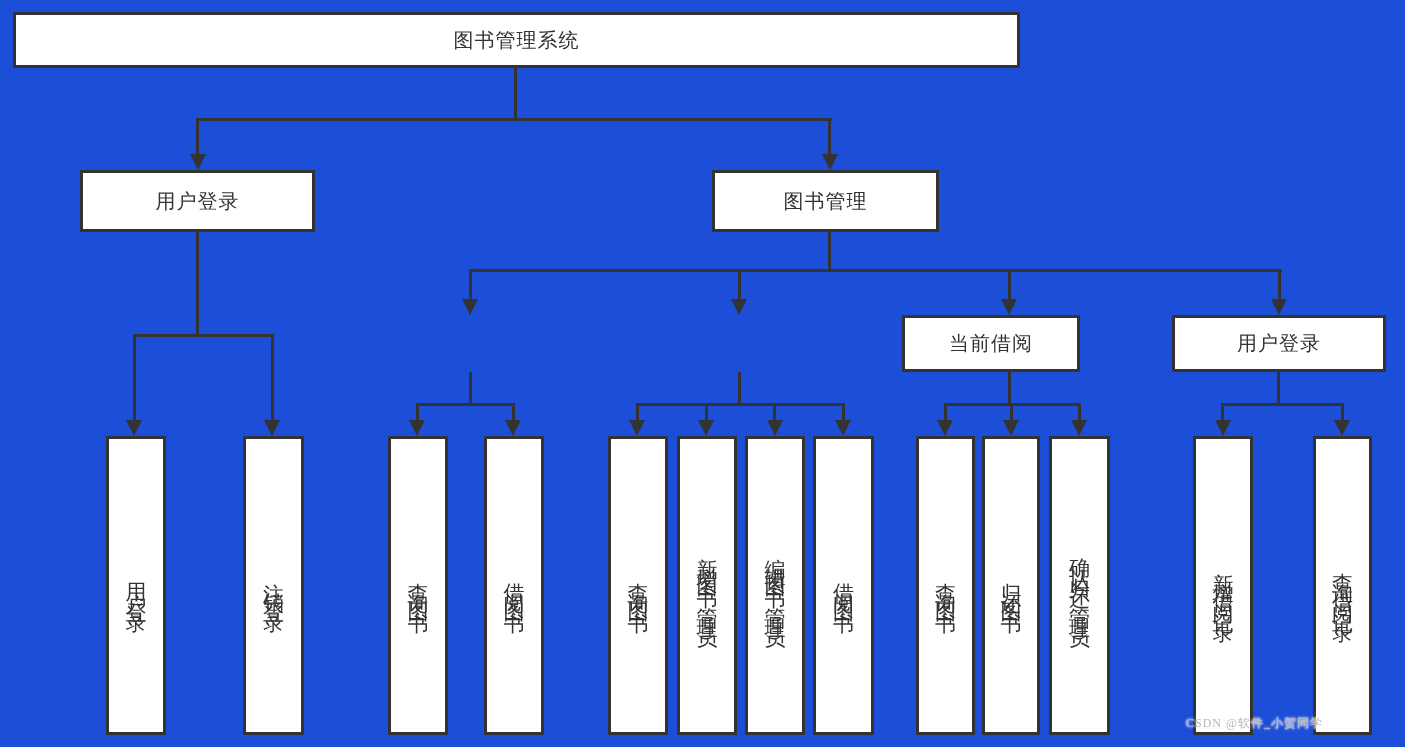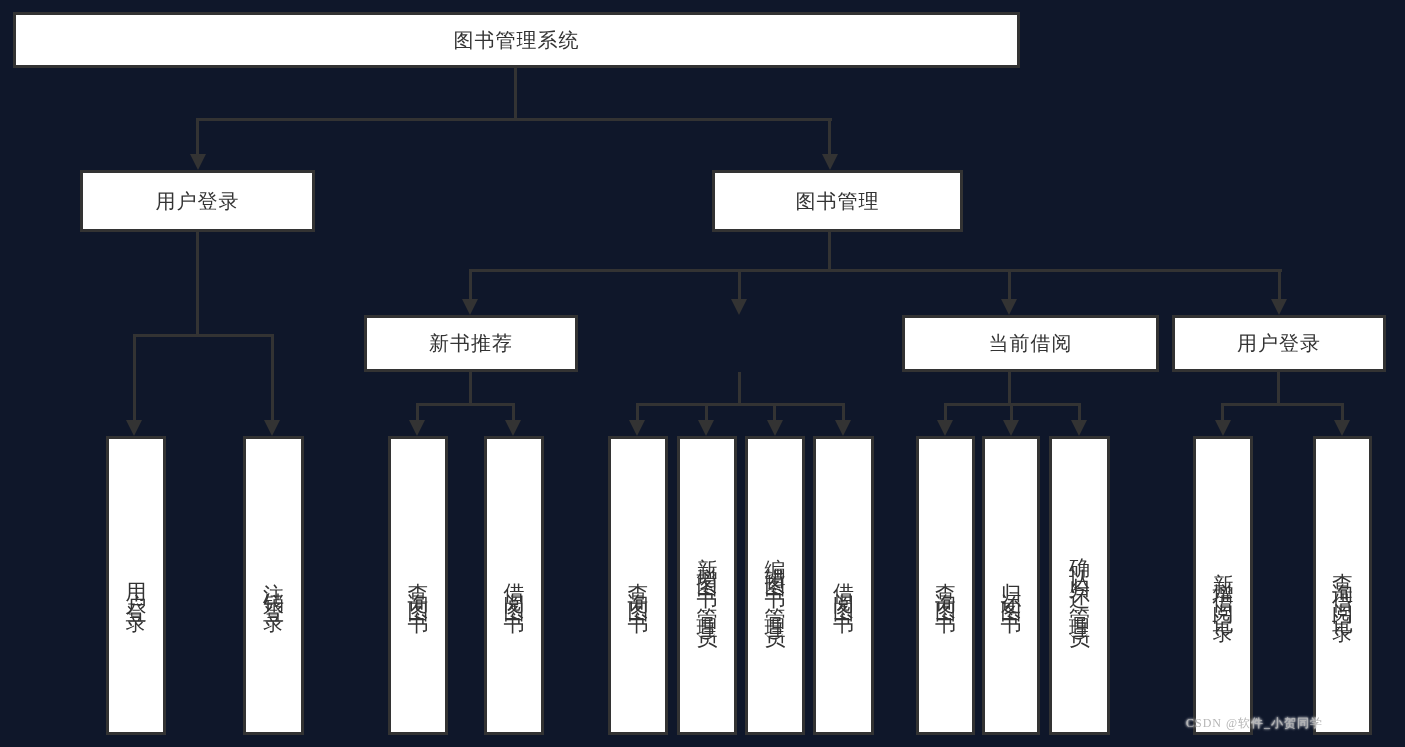--- a/index.html
+++ b/index.html
@@ -1,20 +1,20 @@
 <!DOCTYPE html>
 <html><head>
 <meta charset="utf-8">
 <style>
   html, body { margin: 0; padding: 0; background: #ffffff; }
   .canvas {
     position: relative;
     width: 1405px;
     height: 747px;
-    background: #0f172a;
+    background: #1d4ed8;
     font-family: "Liberation Sans", sans-serif;
     overflow: hidden;
   }
   
   .hbox {
     position: absolute;
     box-sizing: border-box;
     border: 3px solid #333333;
     background: #ffffff;
     display: flex;
@@ -76,26 +76,25 @@
 </style>
 </head>
 <body>
 
 <div class="canvas">
 
   <div class="hbox" style="left:13px; top:12px; width:1007px; height:56px;">图书管理系统</div>
 
   <div class="hbox" style="left:80px; top:170px; width:235px; height:62px;">用户登录</div>
 
-  <div class="hbox" style="left:712px; top:170px; width:251px; height:62px;">图书管理</div>
-
-  <div class="hbox" style="left:364px; top:315px; width:214px; height:57px;">新书推荐</div>
+  <div class="hbox" style="left:712px; top:170px; width:227px; height:62px;">图书管理</div>
 
 
-  <div class="hbox" style="left:902px; top:315px; width:257px; height:57px;">当前借阅</div>
+
+  <div class="hbox" style="left:902px; top:315px; width:178px; height:57px;">当前借阅</div>
 
   <div class="hbox" style="left:1172px; top:315px; width:214px; height:57px;">用户登录</div>
 
   <div class="vbox" style="left:106px; width:60px;">用户登录</div>
 
   <div class="vbox" style="left:243px; width:61px;">注销登录</div>
 
   <div class="vbox" style="left:388px; width:60px;">查询图书</div>
 
   <div class="vbox" style="left:484px; width:60px;">借阅图书</div>

